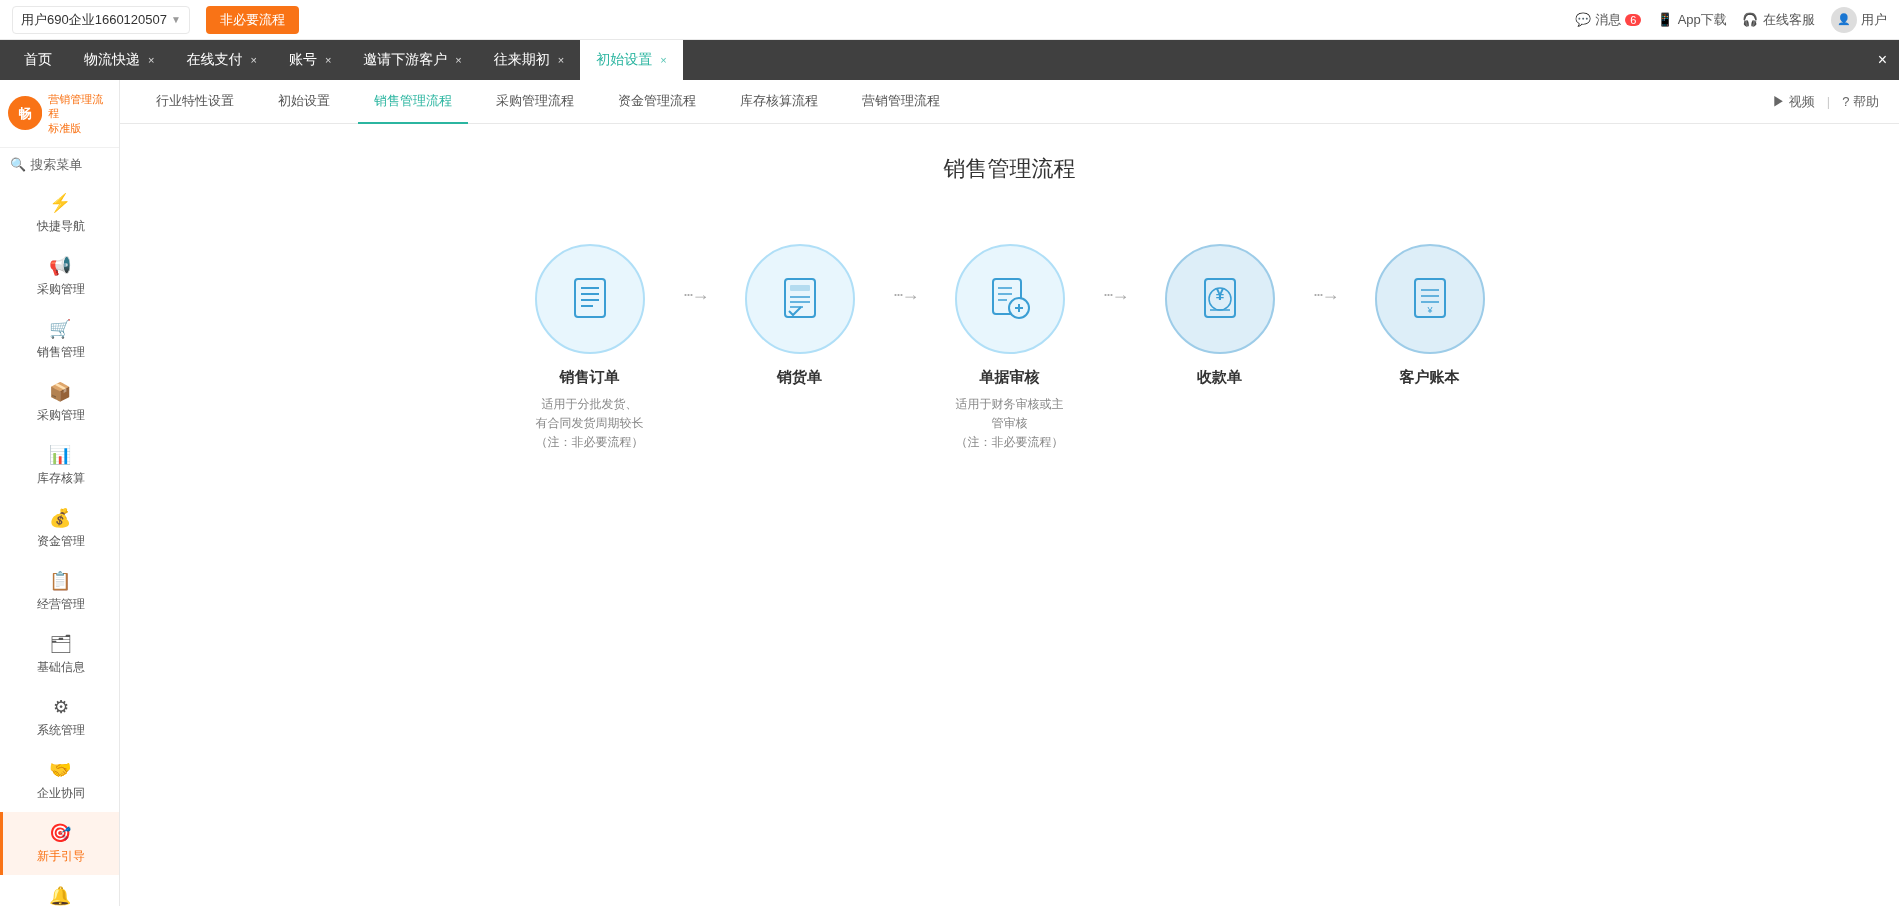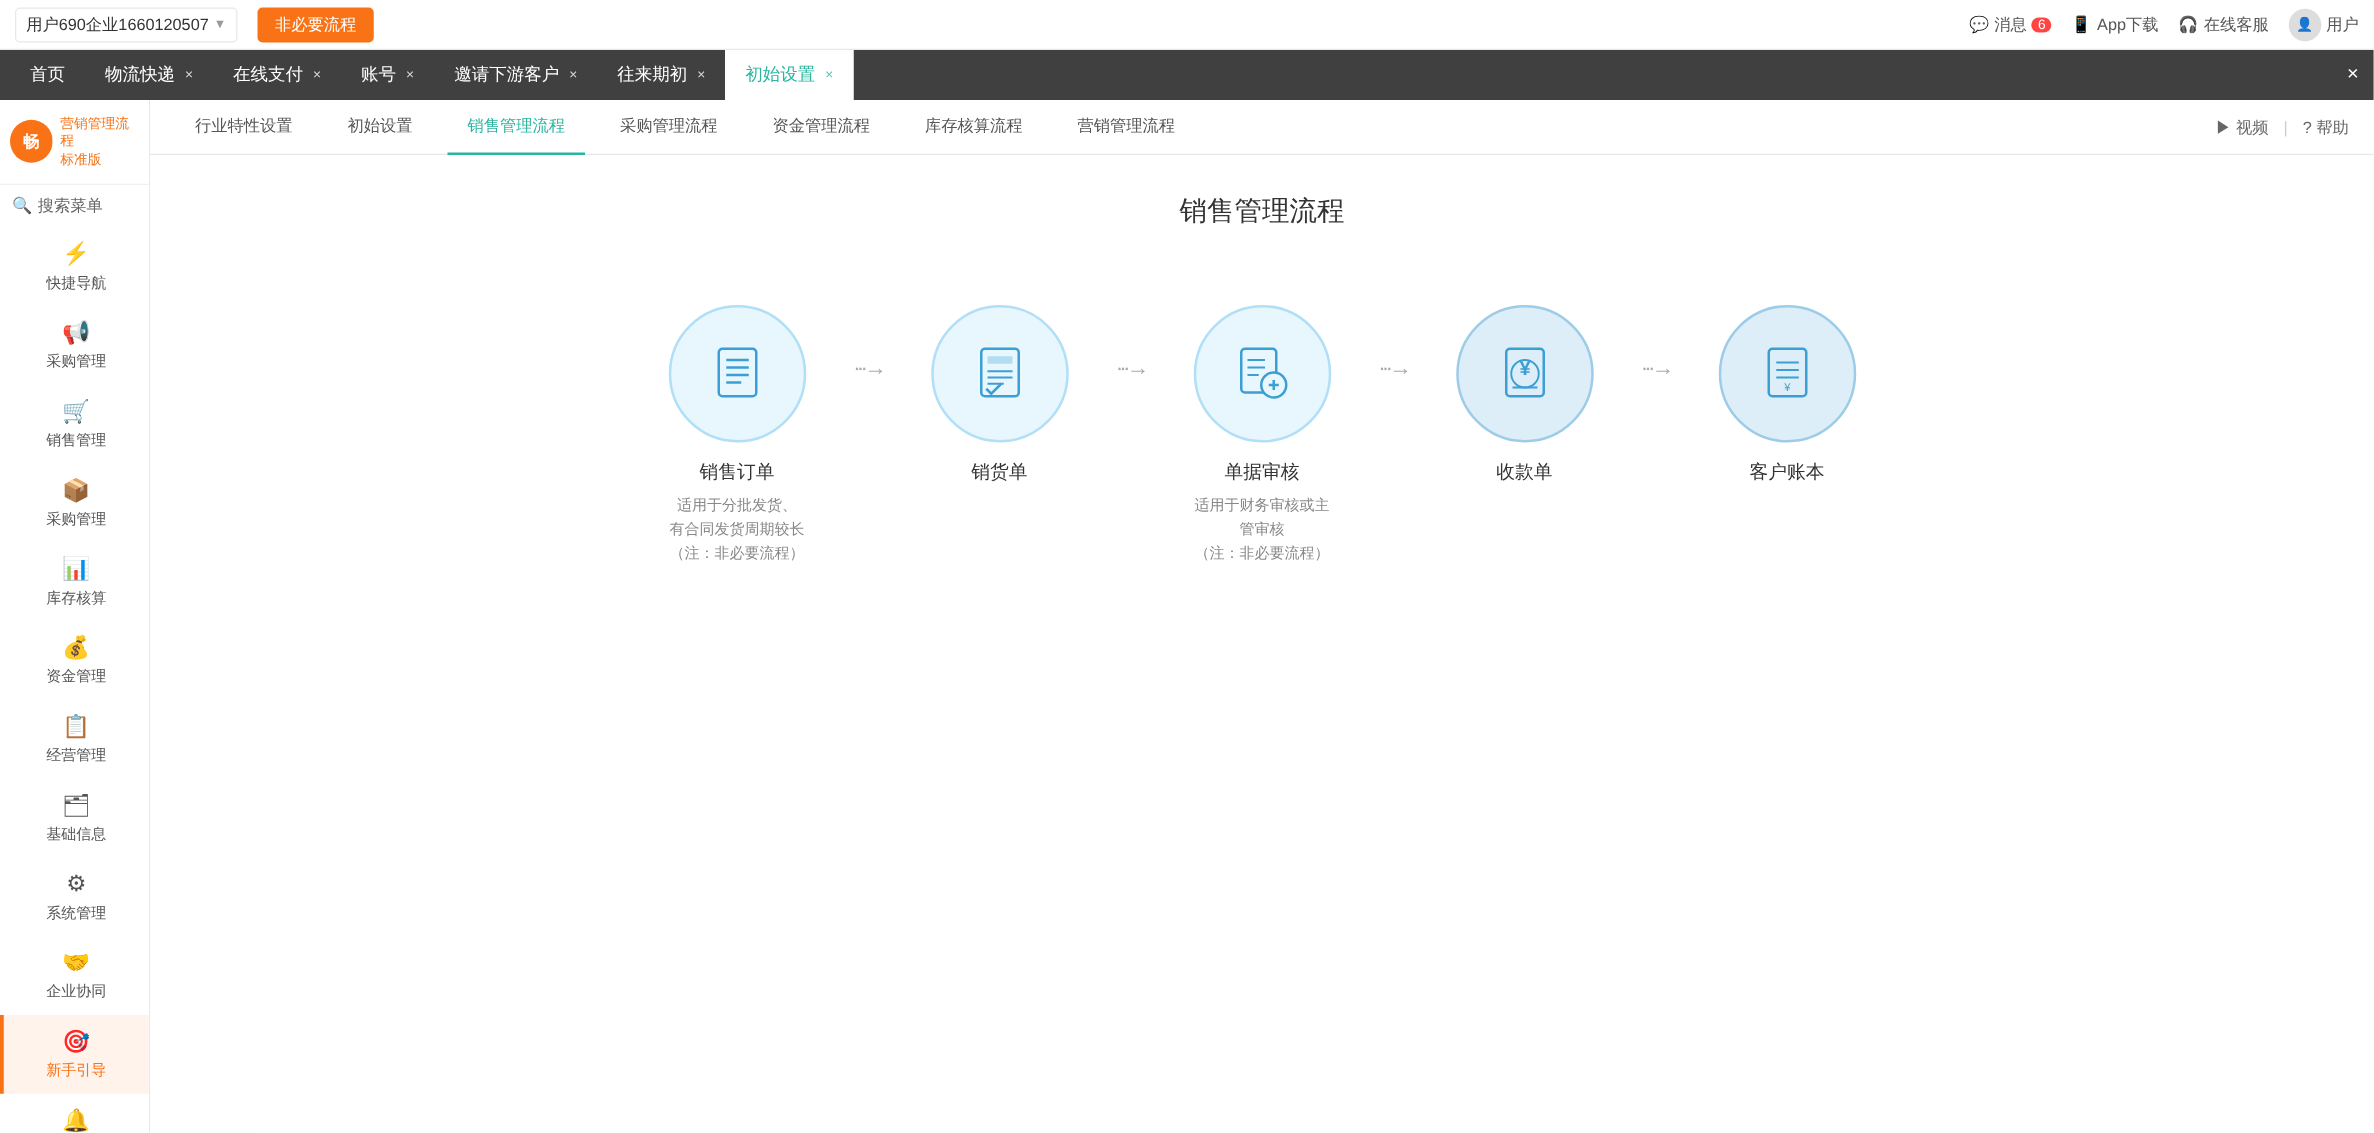--- a/index.html
+++ b/index.html
@@ -161,21 +161,21 @@
       display: flex;
       align-items: center;
       justify-content: center;
       margin-bottom: 14px;
     }
     .flow-circle svg { width: 50px; height: 50px; }
     .flow-step-name {
       font-size: 15px;
       color: #333;
       margin-bottom: 8px;
-      font-weight: 400;
+      font-weight: 700;
     }
     .flow-step-desc {
       font-size: 12px;
       color: #888;
       text-align: center;
       line-height: 1.6;
     }
     .flow-arrow {
       display: flex;
       align-items: center;

